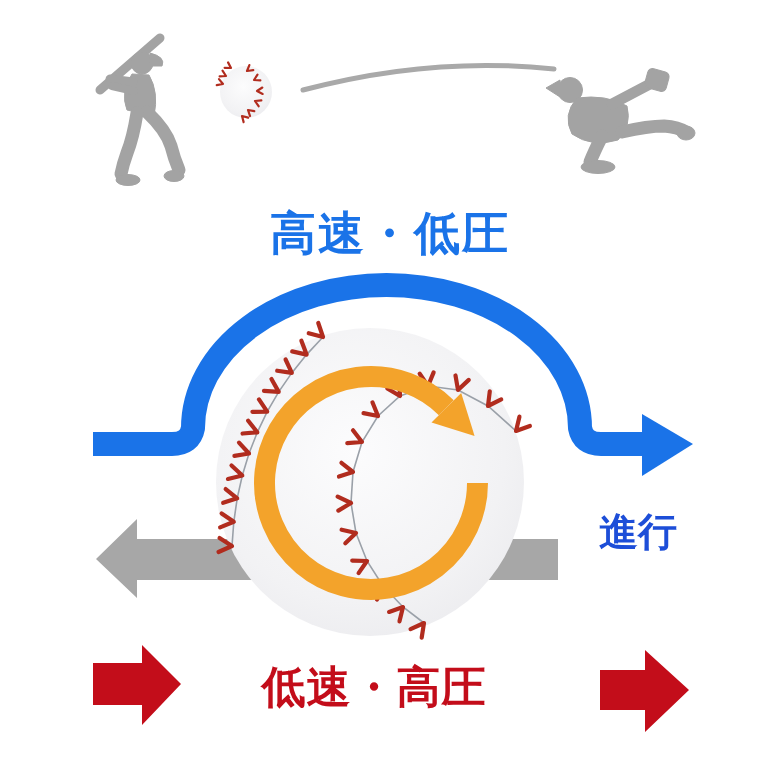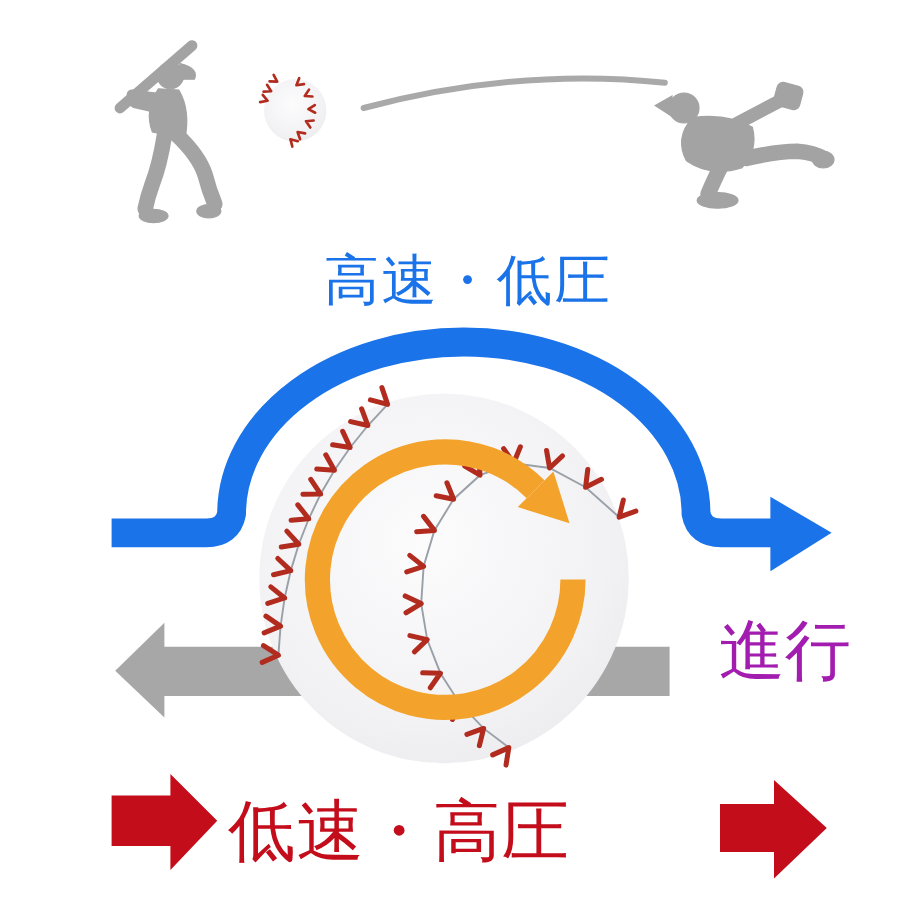--- a/index.html
+++ b/index.html
@@ -1,22 +1,22 @@
 <!DOCTYPE html>
 <html><head>
 <meta charset="utf-8">
 <style>
   html,body{margin:0;padding:0;background:#fff;}
   body{font-family:"Liberation Sans","DejaVu Sans",sans-serif;}
   .stage{position:relative;width:768px;height:768px;background:#fff;overflow:hidden;}
   .stage svg{position:absolute;left:0;top:0;}
-  .label{position:absolute;font-weight:normal;line-height:1;white-space:nowrap;}
+  .label{position:absolute;font-weight:bold;line-height:1;white-space:nowrap;}
   .label-top{left:180px;top:210px;width:420px;text-align:center;font-size:46px;letter-spacing:2px;color:#1a73e8;}
-  .label-bottom{left:190px;top:665px;width:420px;text-align:left;font-size:56px;letter-spacing:1px;color:#c30d1a;}
-  .label-direction{left:599px;top:506px;font-size:55px;color:#a21caf;line-height:1.31;text-align:right;}
+  .label-bottom{left:164px;top:665px;width:420px;text-align:center;font-size:44px;letter-spacing:1px;color:#c30d1a;}
+  .label-direction{left:599px;top:506px;font-size:39px;color:#1d4ed8;line-height:1.31;text-align:right;}
   .sil{fill:#a3a3a3;stroke:#a3a3a3;}
   .traj{stroke:#a9a9a9;stroke-width:5;fill:none;stroke-linecap:round;}
   .seamline{stroke:#9aa0a8;stroke-width:1.6;fill:none;}
 </style>
 </head>
 <body>
 
 <div class="stage">
 
   <svg width="768" height="768" viewBox="0 0 768 768">

